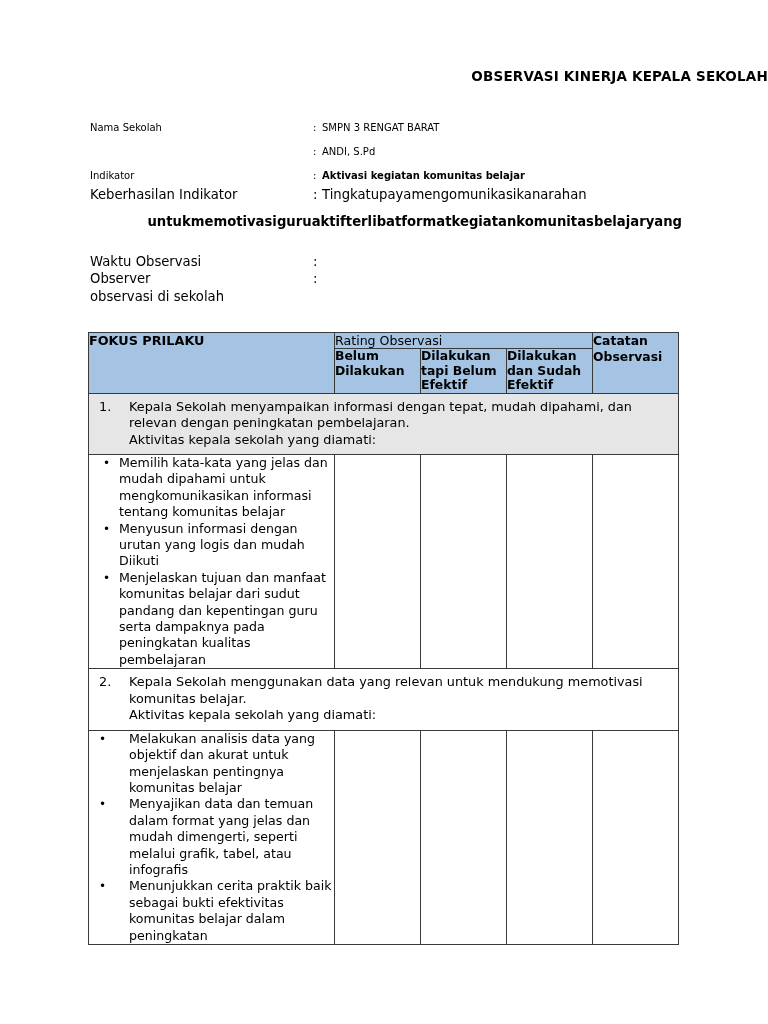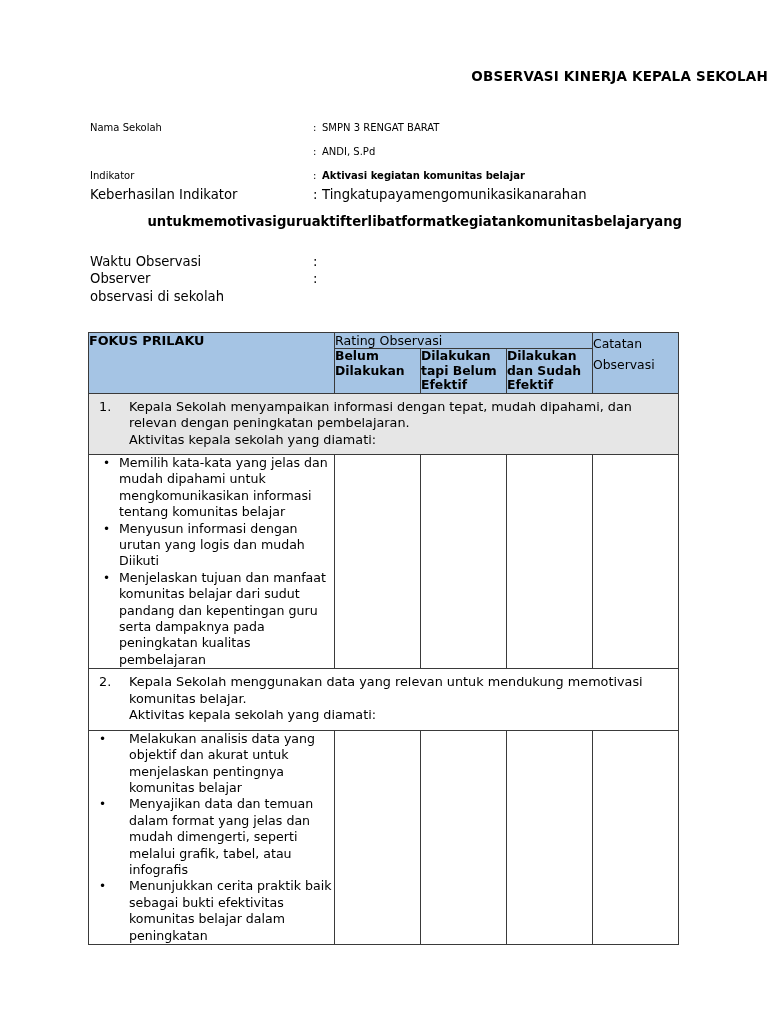--- a/index.html
+++ b/index.html
@@ -159,23 +159,23 @@
   }
   .hdr-rating {
     background: #a5c4e4 !important;
     font-weight: normal;
     font-size: 12.6px;
     padding: 2px 0 2px 6px;
     line-height: 15px;
   }
   .hdr-catatan {
     background: #a5c4e4 !important;
-    font-weight: normal;
+    font-weight: bold;
     font-size: 12.4px;
-    line-height: 21px;
+    line-height: 16px;
     padding: 4px 5px 4px 6px;
     vertical-align: middle;
   }
 
   
   .sec-row td {
     padding: 5px 6px 6px 10px;
     font-size: 12.8px;
     line-height: 16.5px;
   }

